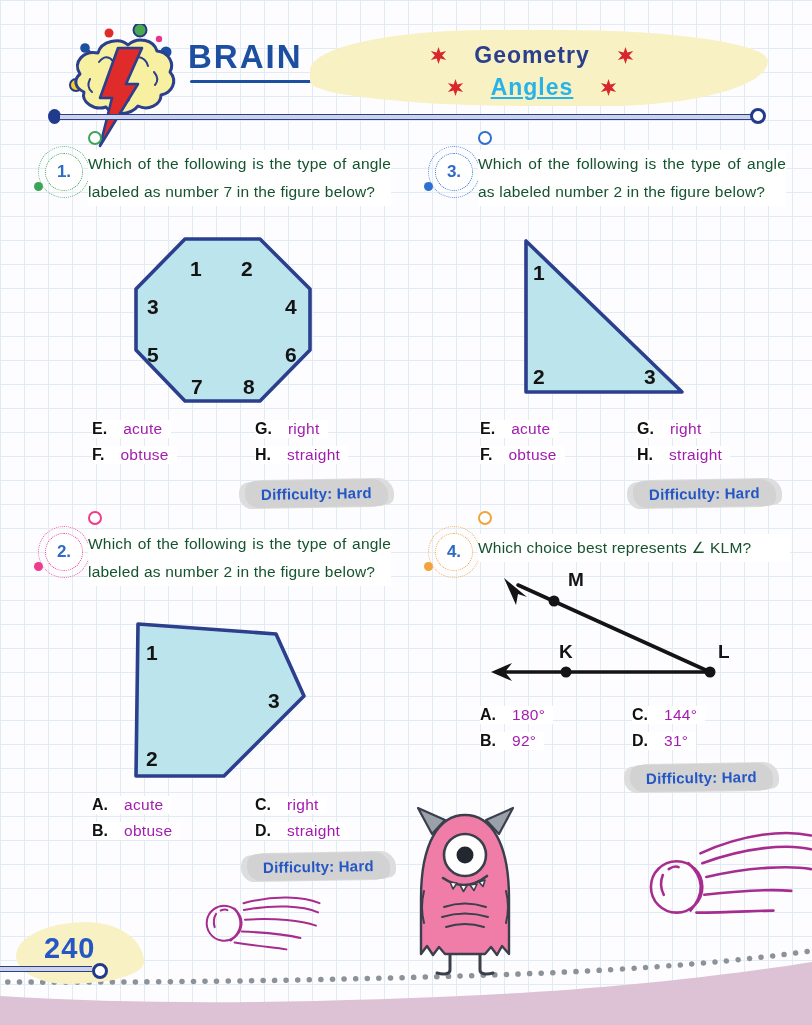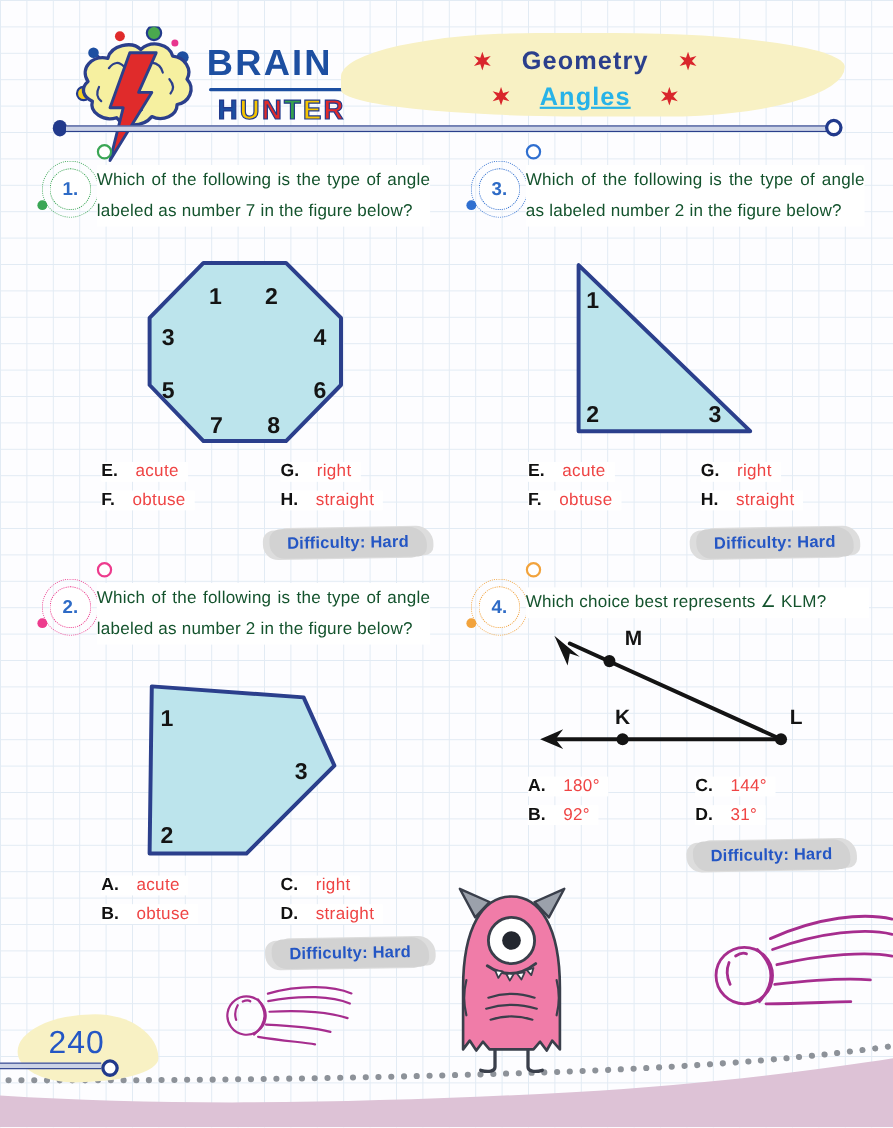--- a/index.html
+++ b/index.html
@@ -32,32 +32,32 @@
   .qb-outer{position:absolute;inset:0;border:1.6px dotted var(--acc);border-radius:50%;opacity:.8;}
   .qb-inner{position:absolute;inset:7px;border:1.6px dotted var(--acc);border-radius:50%;background:#fff;}
   .qb-num{position:absolute;inset:0;display:flex;align-items:center;justify-content:center;color:#2e6bc6;font-weight:800;font-size:17px;}
   .qb-soliddot{position:absolute;left:-4px;bottom:7px;width:9px;height:9px;border-radius:50%;background:var(--acc);}
   .qb-ring2{position:absolute;right:-12px;top:-15px;width:10px;height:10px;border-radius:50%;border:2.6px solid var(--acc);background:#fff;}
   
   .qtext{width:303px;font-size:15.5px;line-height:28px;text-align:justify;color:#14532d;font-weight:500;background:#fff;letter-spacing:.2px;}
   .choices{display:grid;grid-template-columns:163px auto;row-gap:8px;}
   .choice{display:flex;align-items:baseline;gap:16px;background:#fff;width:max-content;padding-right:8px;}
   .choice .ltr{font-weight:800;font-size:16px;color:#111;}
-  .choice .val{font-size:15.5px;color:#ef4444;font-weight:500;letter-spacing:.3px;}
+  .choice .val{font-size:15.5px;color:#a21caf;font-weight:500;letter-spacing:.3px;}
   .diff{
     background:#d2d2d2;color:#2456c4;font-weight:800;font-size:15px;letter-spacing:.2px;
     padding:5px 16px;border-radius:10px 16px 8px 14px;transform:rotate(-1deg);
     box-shadow:-6px 1px 0 0 #dddddd, 6px -1px 0 0 #dddddd;
     width:max-content;
   }
   
   .fig-label{font-family:"Liberation Sans",sans-serif;font-weight:700;font-size:21px;fill:#141414;}
   .pt-label{font-family:"Liberation Sans",sans-serif;font-weight:600;font-size:19px;fill:#141414;}
   
-  .page-num{font-size:29px;font-weight:400;color:#2456c4;letter-spacing:1px;background:transparent;}
+  .page-num{font-size:29px;font-weight:700;color:#2456c4;letter-spacing:1px;background:transparent;}
   .yellow-blob{background:#f8f1c4;border-radius:55% 45% 60% 40% / 55% 65% 35% 45%;}
 </style>
 </head>
 <body>
 
 <div class="page">
 
   <svg class="abs" style="left:54px;top:24px;" width="134" height="140" viewBox="0 0 134 140">
     <g stroke="#223a8c" stroke-width="2">
       <line x1="34" y1="26" x2="46" y2="36"></line>
@@ -80,21 +80,20 @@
       <path d="M36,55 q-4,8 2,13"></path>
         <path d="M100,48 q6,7 1,13"></path>
         <path d="M60,76 q8,6 15,0"></path>
     </g>
     <path d="M64,24 L88,24 L72,60 L84,60 L46,122 L58,74 L46,74 Z" fill="#e02b2b" stroke="#2b3f8c" stroke-width="2.6" stroke-linejoin="round"></path>
   </svg>
 
   <div class="abs brand-name" style="left:188px;top:38px;">BRAIN</div>
   <div class="abs brand-underline" style="left:190px;top:80px;width:148px;"></div>
   <div class="abs brand-underline-dot" style="left:336px;top:74px;"></div>
-  <div class="abs brand-sub" style="left:198px;top:86px;"><span class="c-blue">H</span><span class="c-yellow">U</span><span class="c-red">N</span><span class="c-green">T</span><span class="c-yellow">E</span><span class="c-red">R</span></div>
 
   <div class="abs title-blob" style="left:310px;top:30px;width:458px;height:76px;"></div>
   <div class="abs title-line title-geo" style="left:382px;top:42px;">
     <svg class="star" viewBox="0 0 20 20">
         <path fill="#d9262c" d="M10 0 L12.2 6.6 L19 4.6 L14.2 10 L19 15.4 L12.2 13.4 L10 20 L7.8 13.4 L1 15.4 L5.8 10 L1 4.6 L7.8 6.6 Z"></path>
       </svg>
     <span>Geometry</span>
     <svg class="star" viewBox="0 0 20 20">
         <path fill="#d9262c" d="M10 0 L12.2 6.6 L19 4.6 L14.2 10 L19 15.4 L12.2 13.4 L10 20 L7.8 13.4 L1 15.4 L5.8 10 L1 4.6 L7.8 6.6 Z"></path>
       </svg>

